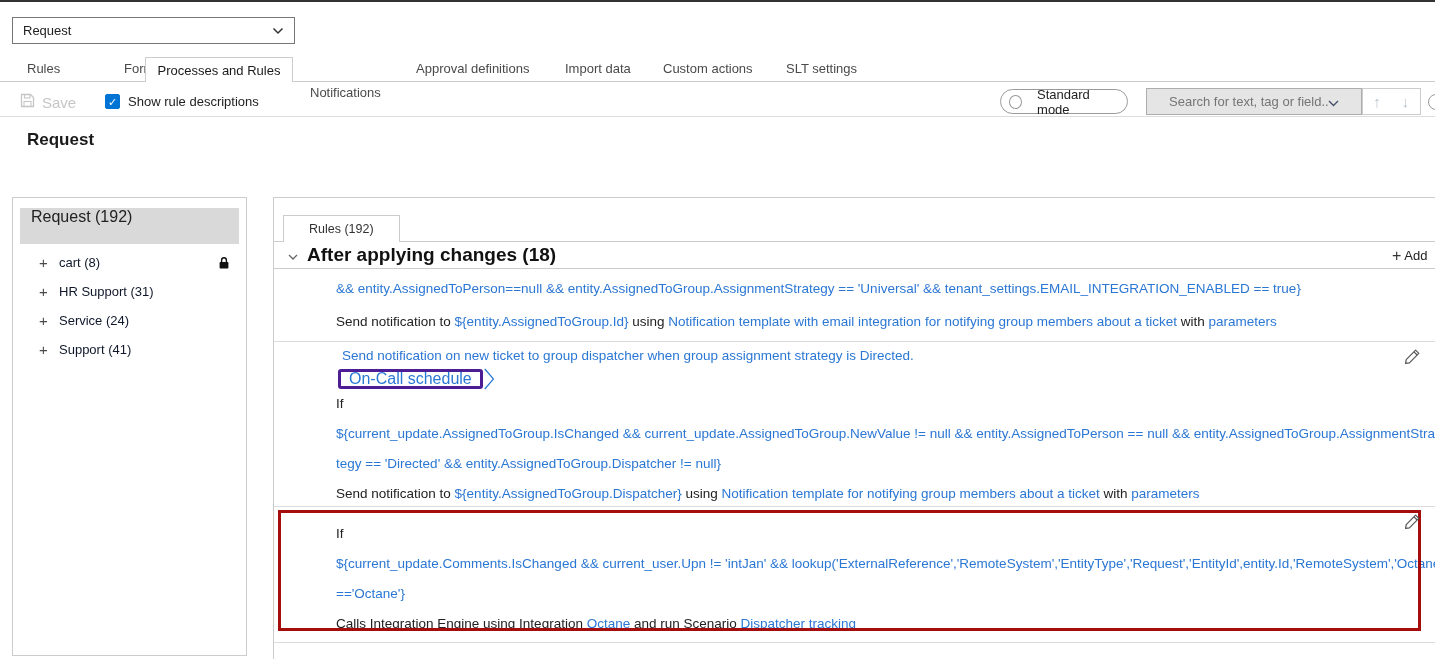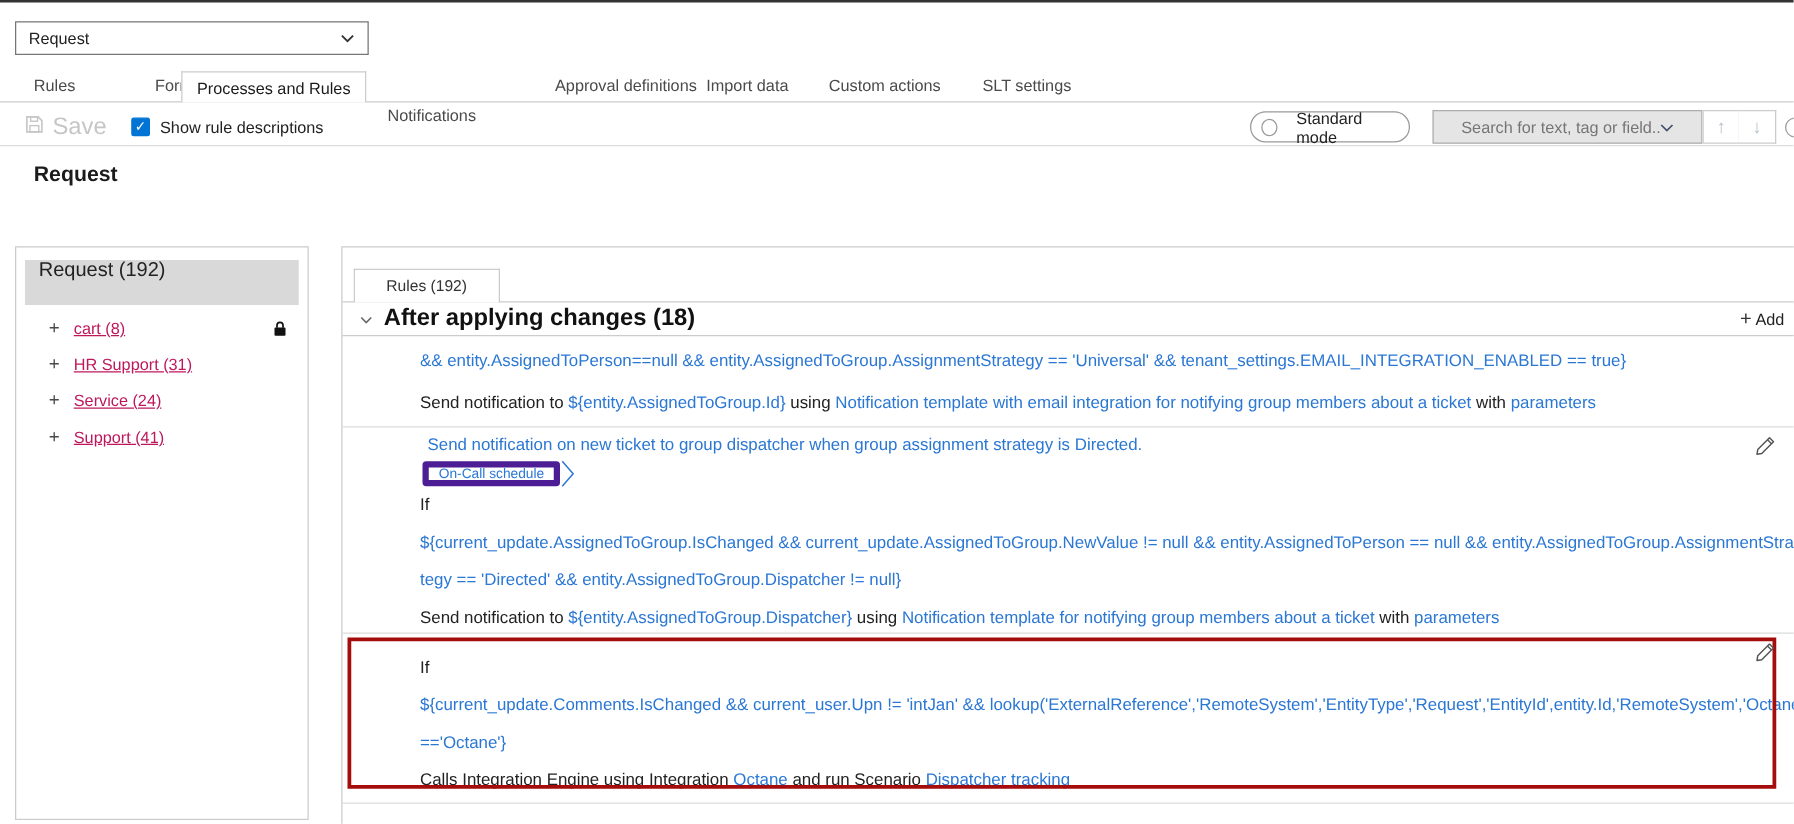--- a/index.html
+++ b/index.html
@@ -21,21 +21,21 @@
   
   #tab-underline { left:0; top:81px; width:1435px; height:1px; background:#ccc; }
   .tab { top:57px; height:24px; line-height:24px; font-size:13px; color:#4a4a4a; cursor:pointer; white-space:nowrap; }
   #active-tab-box { left:145px; top:57px; width:148px; height:25px; background:#fff;
     border:1px solid #ccc; border-bottom:none; z-index:2; display:flex; align-items:center; justify-content:center;
     font-size:13px; color:#1a1a1a; cursor:pointer; }
 
   
   #toolbar-sep { left:0; top:116px; width:1435px; height:1px; background:#ddd; }
   #save-btn { left:20px; top:93px; height:18px; display:flex; align-items:center; gap:7px;
-    color:#c6c6c6; font-size:19px; }
+    color:#c6c6c6; font-size:15px; }
   #desc-check { left:105px; top:94px; width:15px; height:15px; background:#0074d4; border:1px solid #0074d4;
     border-radius:2px; color:#fff; font-size:11px; line-height:14px; text-align:center; cursor:pointer; }
   #desc-label { left:128px; top:94px; font-size:13px; color:#222; }
   #standard-mode { left:1000px; top:89px; width:128px; height:25px; border:1px solid #9a9a9a; border-radius:13px;
     display:flex; align-items:center; padding:0 8px; gap:15px; font-size:13px; color:#222; cursor:pointer; background:#fff; }
   #standard-mode .radio { width:14px; height:14px; border:1.5px solid #9a9a9a; border-radius:50%; background:#fff; }
   #search-box { left:1146px; top:88px; width:216px; height:27px; border:1px solid #adadad; background:#e5e5e5;
     display:flex; align-items:center; padding:0 22px; cursor:text; }
   #search-box .ph { font-size:13px; color:#757575; white-space:nowrap; overflow:hidden; }
   #search-box .chev { margin-left:auto; }
@@ -48,21 +48,21 @@
   
   #page-title { left:27px; top:130px; font-size:17px; font-weight:600; color:#1b1b1b; }
 
   
   #tree-panel { left:12px; top:197px; width:235px; height:459px; border:1px solid #ccc; background:#fff; }
   #tree-selected { position:absolute; left:7px; top:10px; width:219px; height:36px; background:#d9d9d9;
     display:flex; padding-left:11px; font-size:16px; color:#222; cursor:pointer; }
   #tree-items { position:absolute; left:0; top:50px; width:100%; }
   .tree-item { position:relative; height:29px; display:flex; align-items:center; padding-left:26px; font-size:13px; cursor:pointer; }
   .tree-item .plus { font-size:15px; font-weight:300; color:#4a4a4a; width:12px; }
-  .tree-item .lbl { margin-left:8px; color:#be185d;text-decoration:underline; }
+  .tree-item .lbl { margin-left:8px; color:#0f172a; }
   .tree-item .lock { position:absolute; right:16px; top:8px; }
 
   
   #rules-panel { left:273px; top:197px; width:1172px; height:480px; border:1px solid #ccc; background:#fff; }
   #rules-tab { position:absolute; left:9px; top:17px; height:27px; padding:0 25px; background:#fff;
     border:1px solid #ccc; border-bottom:none; z-index:2; font-size:12.5px; color:#333;
     display:flex; align-items:center; cursor:pointer; }
   #rules-list { position:absolute; left:0; top:43px; right:0; border-top:1px solid #ccc; }
   #section-header { position:relative; height:27px; border-bottom:1px solid #ccc;
     display:flex; align-items:center; }
@@ -75,21 +75,21 @@
   .rule-row { position:relative; border-bottom:1px solid #dcdcdc; }
   .rule-row .line { padding-left:62px; line-height:30px; font-size:13.5px; white-space:nowrap; }
   .rule-row .line .plain { color:#222; }
   .rule-row .line .blue { color:#2b77d4; cursor:pointer; }
   .rule-r0 { height:73px; padding-top:3px; }
   .rule-r0 .line { line-height:33px; }
   .rule-r1 { height:165px; }
   .rule-r1 .desc { padding-left:68px; line-height:27px; }
   .rule-r2 { height:136px; padding-top:12px; }
   .tag-row { height:20px; margin-bottom:0; padding-left:64px; display:flex; align-items:center; }
-  .tag-box { height:20px; border:5px solid #4c1d95; border-radius:3px; color:#2b77d4; font-size:11px;
+  .tag-box { height:20px; border:3px solid #4c1d95; border-radius:3px; color:#2b77d4; font-size:16px;
     display:flex; align-items:center; padding:1px 8px; background:#fff; cursor:pointer; }
   .tag-chev { margin-left:1px; }
   .edit-icon { position:absolute; left:1130px; top:6px; width:17px; height:17px; cursor:pointer; }
   .hl-box { position:absolute; left:4px; top:3px; right:23px; height:121px; border:3px solid #a50d0d; pointer-events:none; }
 </style>
 </head>
 <body>
 
 <div class="abs" id="top-strip"></div>
 
@@ -103,21 +103,21 @@
 </div>
 
 <div class="abs" id="tab-underline"></div>
 <div id="tab-bar">
     <div class="abs tab" style="left: 27px; top: 57px;"><span>Rules</span></div>
     <div class="abs tab" style="left: 92px; top: 57px; margin-left: 32px;"><span>Forms</span></div>
     <div class="abs" id="active-tab-box">
       <span>Processes and Rules</span>
     </div>
     <div class="abs tab" style="left: 310px; top: 61px; margin-top: 20px;"><span>Notifications</span></div>
-    <div class="abs tab" style="left: 416px; top: 57px; margin-left: 28px;"><span>Approval definitions</span></div>
+    <div class="abs tab" style="left: 416px; top: 57px;"><span>Approval definitions</span></div>
     <div class="abs tab" style="left: 565px; top: 57px;"><span>Import data</span></div>
     <div class="abs tab" style="left: 663px; top: 57px;"><span>Custom actions</span></div>
     <div class="abs tab" style="left: 786px; top: 57px;"><span>SLT settings</span></div>
   </div>
 
 <div class="abs" id="save-btn">
   <span>
     <svg width="15" height="15" viewBox="0 0 15 15">
         <path d="M1.5 1.5 h9 l3 3 v9 h-12 z" fill="none" stroke="#c6c6c6" stroke-width="1.3"></path>
         <rect x="4" y="8.5" width="7" height="5" fill="none" stroke="#c6c6c6" stroke-width="1.1"></rect>

